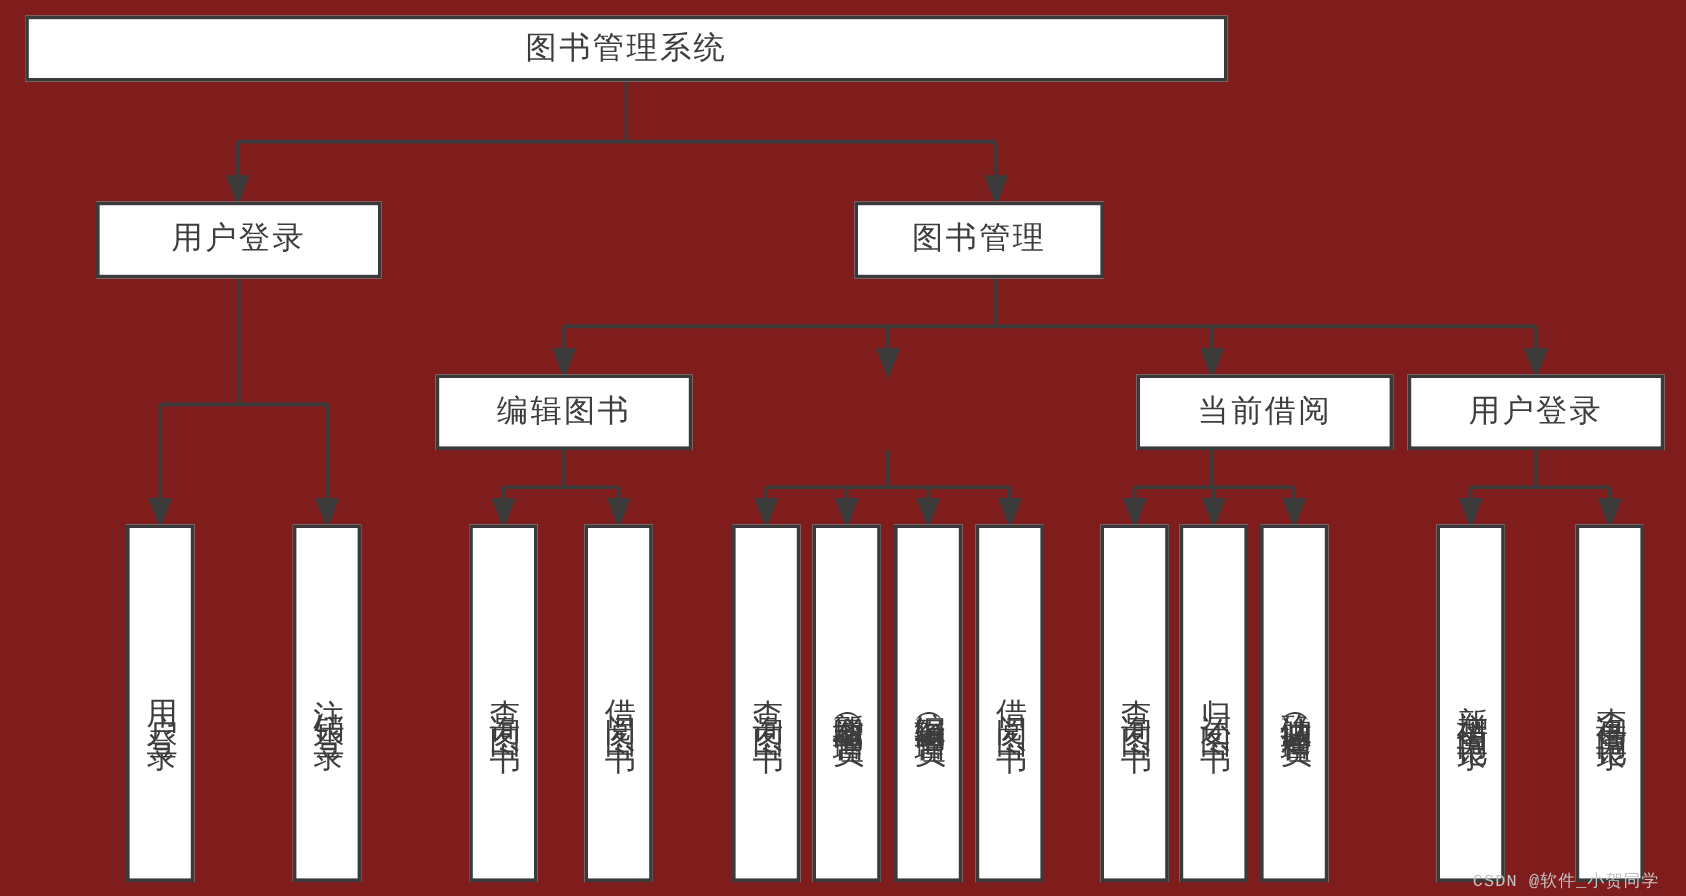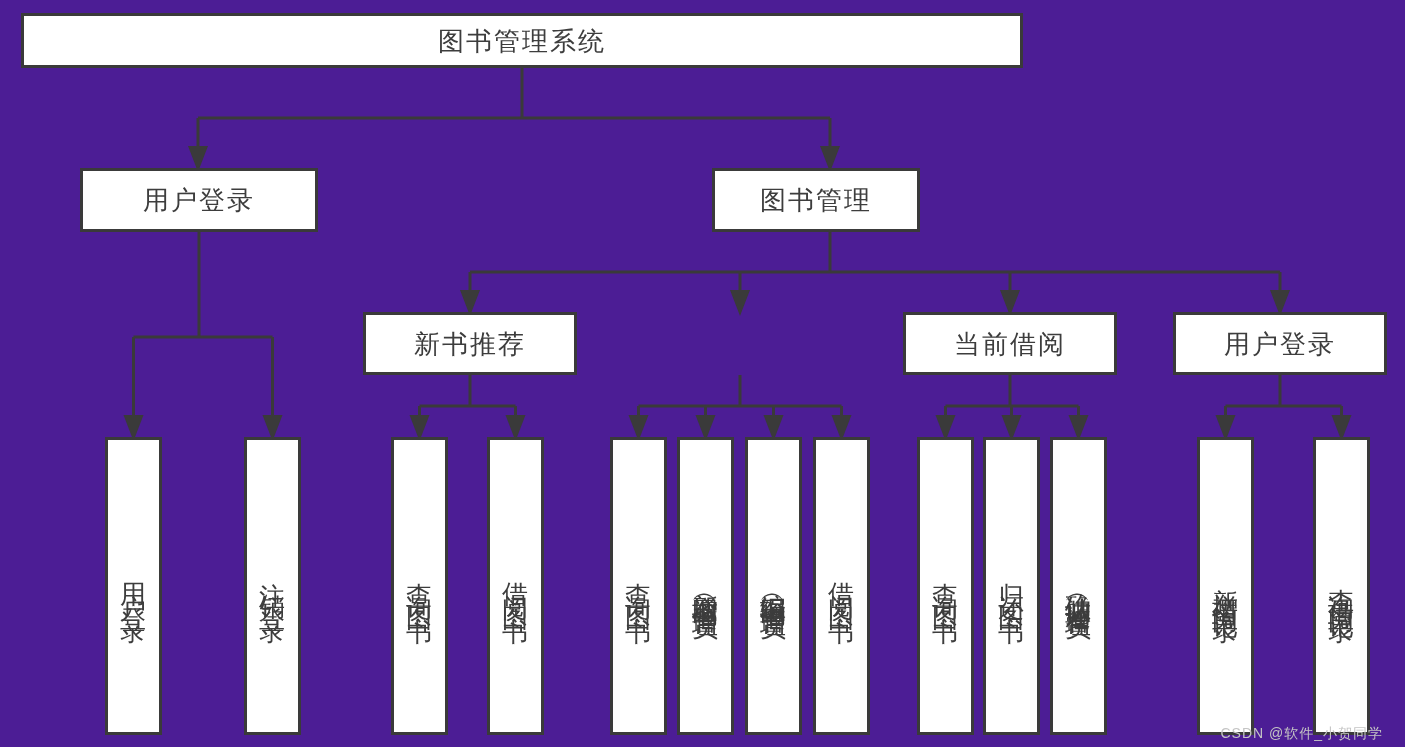--- a/index.html
+++ b/index.html
@@ -1,22 +1,22 @@
 <!DOCTYPE html>
 <html><head>
 <meta charset="utf-8">
 <style>
   html, body { margin: 0; padding: 0; background: #ffffff; }
   .canvas {
     position: relative;
     width: 1405px;
     height: 747px;
-    background: #4c1d95;
+    background: #7f1d1d;
     overflow: hidden;
-    font-family: Liberation Sans, sans-serif;
+    font-family: Liberation Mono, monospace;
   }
   .connectors {
     position: absolute;
     left: 0; top: 0;
     width: 1405px; height: 747px;
     pointer-events: none;
   }
   .box {
     position: absolute;
     box-sizing: border-box;
@@ -44,21 +44,21 @@
   }
   .ls4 { letter-spacing: 12px; }
   .ls6 { letter-spacing: 6px; }
   .ls9 { letter-spacing: 3px; }
   .root-box   { left: 21px;  top: 13px;  width: 1002px; height: 55px; }
   .l2-user    { left: 80px;  top: 168px; width: 238px;  height: 64px; }
   .l2-book    { left: 712px; top: 168px; width: 208px;  height: 64px; }
   .l3 { top: 312px; width: 214px; height: 63px; }
   .l3-recommend { left: 363px; }
   .l3-borrow    { left: 633px; }
-  .l3-current   { left: 903px; }
+  .l3-current   { left: 947px; }
   .l3-records   { left: 1173px; }
   .leaf-1  { left: 105px; }
   .leaf-2  { left: 244px; }
   .leaf-3  { left: 391px; }
   .leaf-4  { left: 487px; }
   .leaf-5  { left: 610px; }
   .leaf-6  { left: 677px; }
   .leaf-7  { left: 745px; }
   .leaf-8  { left: 813px; }
   .leaf-9  { left: 917px; }
@@ -105,21 +105,21 @@
       M638.5 441 l-10 -26 h20 z  M705.5 441 l-10 -26 h20 z  M773.5 441 l-10 -26 h20 z  M841.5 441 l-10 -26 h20 z
       M945.5 441 l-10 -26 h20 z  M1011.5 441 l-10 -26 h20 z  M1078.5 441 l-10 -26 h20 z
       M1225.5 441 l-10 -26 h20 z  M1341.5 441 l-10 -26 h20 z"></path>
   </svg>
 
   <div class="box hbox root-box">图书管理系统</div>
 
   <div class="box hbox l2-user">用户登录</div>
   <div class="box hbox l2-book">图书管理</div>
 
-  <div class="box hbox l3 l3-recommend">新书推荐</div>
+  <div class="box hbox l3 l3-recommend">编辑图书</div>
   <div class="box hbox l3 l3-current">当前借阅</div>
   <div class="box hbox l3 l3-records">用户登录</div>
 
   <div class="box vbox ls4 leaf-1">用户登录</div>
   <div class="box vbox ls4 leaf-2">注销登录</div>
 
   <div class="box vbox ls4 leaf-3">查询图书</div>
   <div class="box vbox ls4 leaf-4">借阅图书</div>
 
   <div class="box vbox ls4 leaf-5">查询图书</div>

